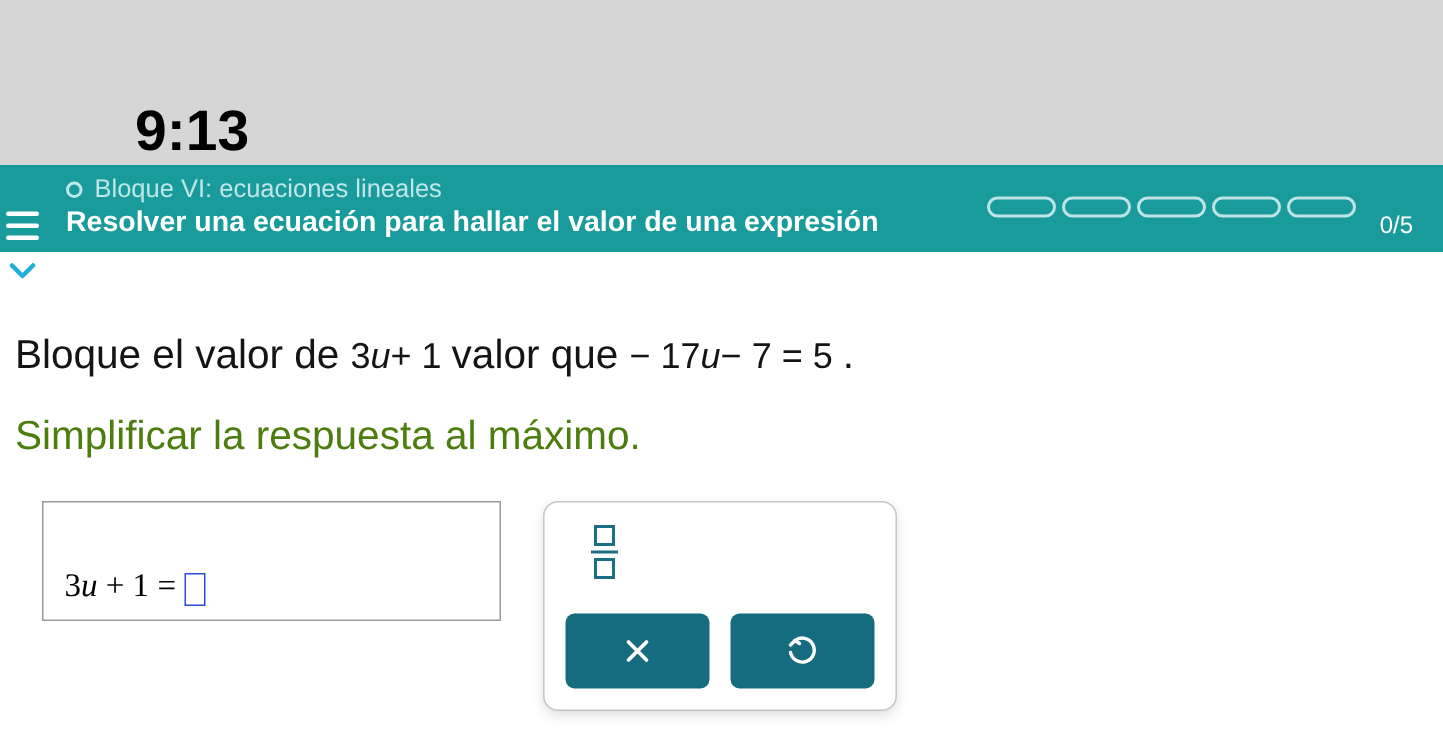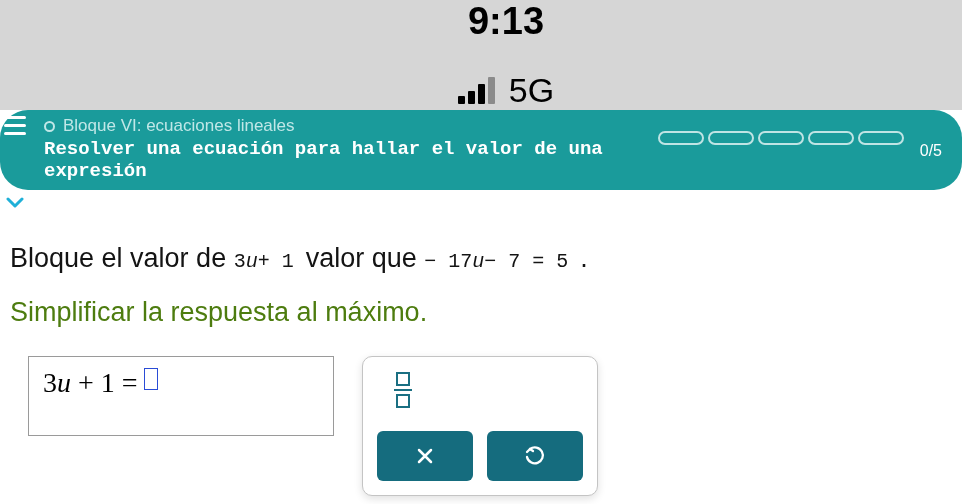--- a/index.html
+++ b/index.html
@@ -7,24 +7,23 @@
       font-family: -apple-system, BlinkMacSystemFont, 'Segoe UI', Arial, sans-serif;
       width: 962px;
       height: 504px;
       background: #fff;
       overflow: hidden;
     }
     .status-bar {
       background: #d6d6d6;
       height: 110px;
       display: flex;
-      align-items: center;
+      align-items: flex-end;
       justify-content: space-between;
       padding: 0 40px 0 90px;
-      flex-direction: column;
     }
     .status-time {
       font-size: 38px;
       font-weight: 700;
       color: #000;
     }
     .status-right {
       display: flex;
       align-items: center;
       gap: 14px;
@@ -46,24 +45,23 @@
     .signal-bars span:nth-child(4){height:27px;opacity:.35;}
     .network-label {
       font-size: 34px;
       font-weight: 400;
       color: #000;
     }
 
     .header-row {
       background: #1a9b9b;
       display: flex;
-      align-items: flex-start;
+      align-items: flex-end;
       padding: 6px 20px 8px 0;
       position: relative;
-      border-radius: 28px;
     }
     .menu-btn {
       width: 40px;
       display: flex;
       flex-direction: column;
       gap: 5px;
       padding-left: 4px;
       cursor: pointer;
     }
     .menu-btn span {
@@ -87,21 +85,20 @@
       width: 11px;
       height: 11px;
       border: 2px solid #c0e7e7;
       border-radius: 50%;
     }
     .task-title {
       color: #fff;
       font-size: 19px;
       font-weight: 600;
       margin-top: 2px;
-      font-family: Liberation Mono, monospace;
     }
     .progress-area {
       display: flex;
       align-items: center;
       gap: 16px;
     }
     .seg-group {
       display: flex;
       gap: 4px;
     }
@@ -133,22 +130,22 @@
     .content {
       padding: 22px 10px 0 10px;
     }
     .question-line {
       font-size: 27px;
       color: #141414;
       line-height: 1.5;
       display: inline;
     }
     .math-inline {
-      font-family: Liberation Mono, monospace;
-      font-size: 20px;
+      font-family: Liberation Sans, sans-serif;
+      font-size: 24px;
       margin-top: 20px;
     }
     .math-var { font-style: italic; }
     .subline {
       font-size: 27px;
       color: #4d7c0f;
       margin-top: 18px;
     }
 
     .work-row {
@@ -157,23 +154,23 @@
       margin-top: 28px;
       align-items: flex-start;
       padding-left: 18px;
     }
     .answer-box {
       border: 1px solid #9a9a9a;
       width: 306px;
       height: 80px;
       padding: 10px 14px;
       font-family: 'Times New Roman', serif;
-      font-size: 28px;
-      display: flex;
-      align-items: flex-start;
+      font-size: 22px;
+      display: flex;
+      align-items: flex-end;
       gap: 6px;
     }
     .answer-slot {
       width: 14px;
       height: 22px;
       border: 1.5px solid #2a4cd6;
       display: inline-block;
       position: relative;
       top: 1px;
     }
@@ -230,29 +227,20 @@
       justify-content: center;
       cursor: pointer;
       color: #fff;
     }
   </style>
 </head>
 <body>
 
 <div class="status-bar">
   <div class="status-time">9:13</div>
-  <div class="status-right">
-    <div class="signal-bars">
-      <span></span>
-        <span></span>
-        <span></span>
-        <span></span>
-    </div>
-    <div class="network-label">5G</div>
-  </div>
 </div>
 
 <div class="header-row">
   <div class="menu-btn">
     <span></span>
       <span></span>
       <span></span>
   </div>
   <div class="header-texts">
     <div class="block-line">

